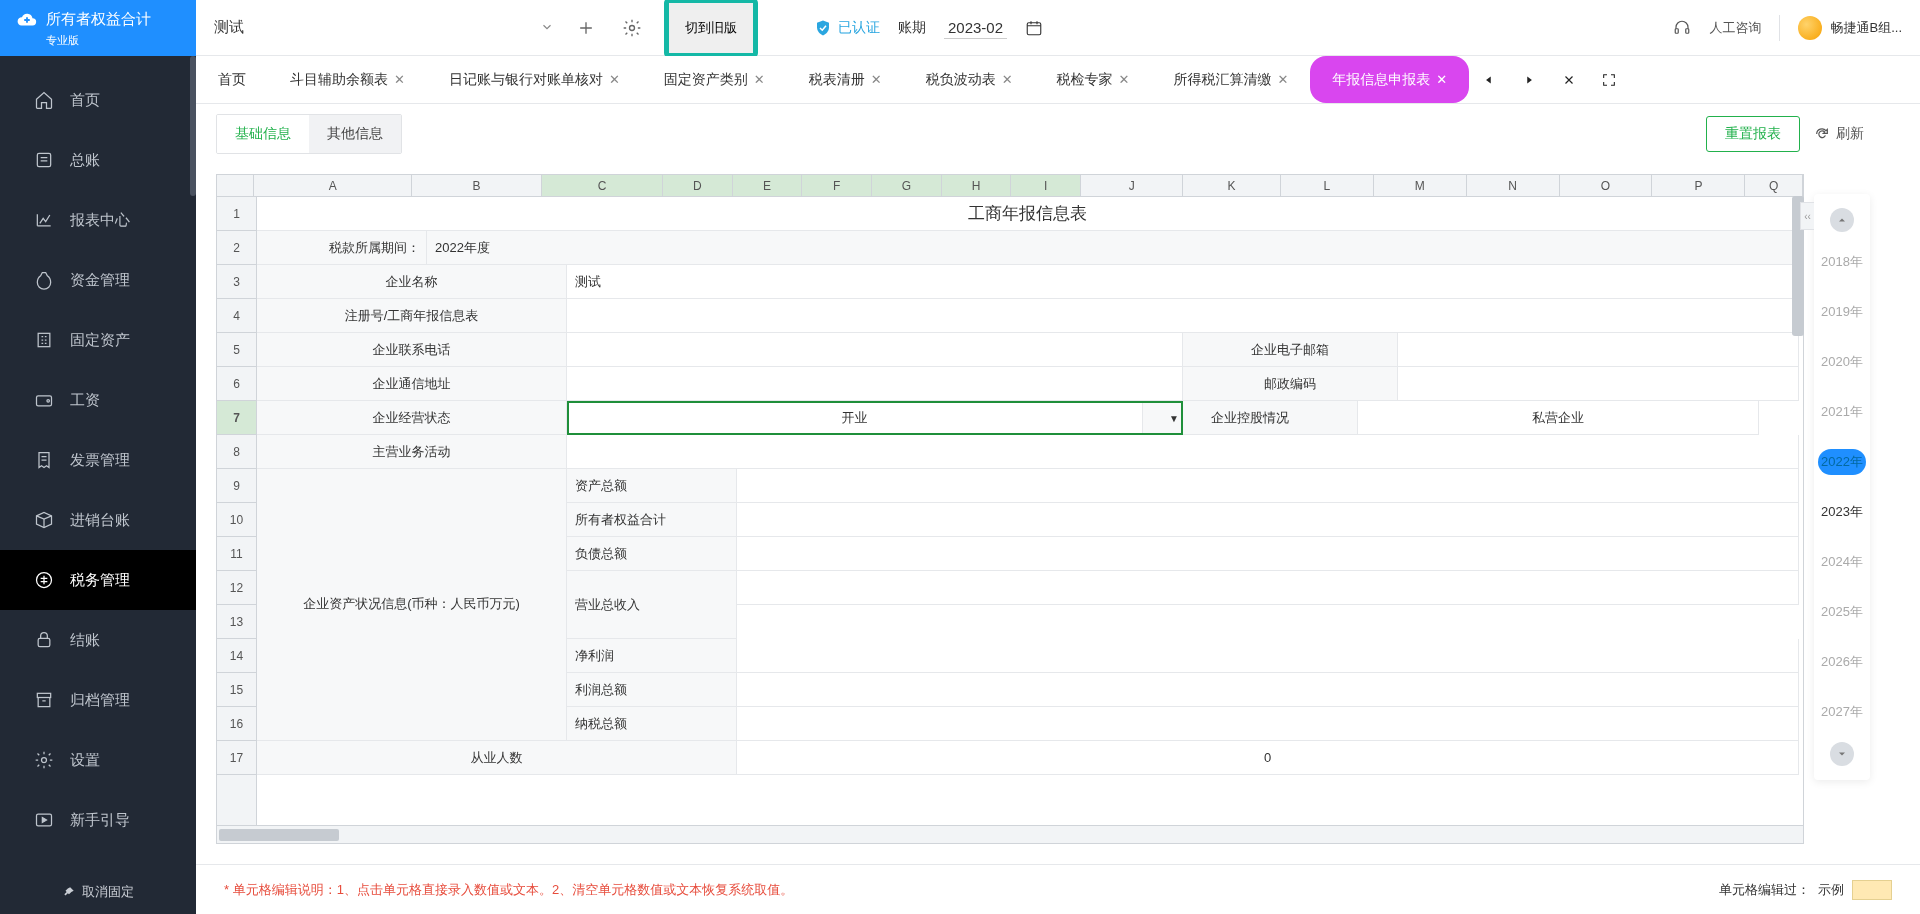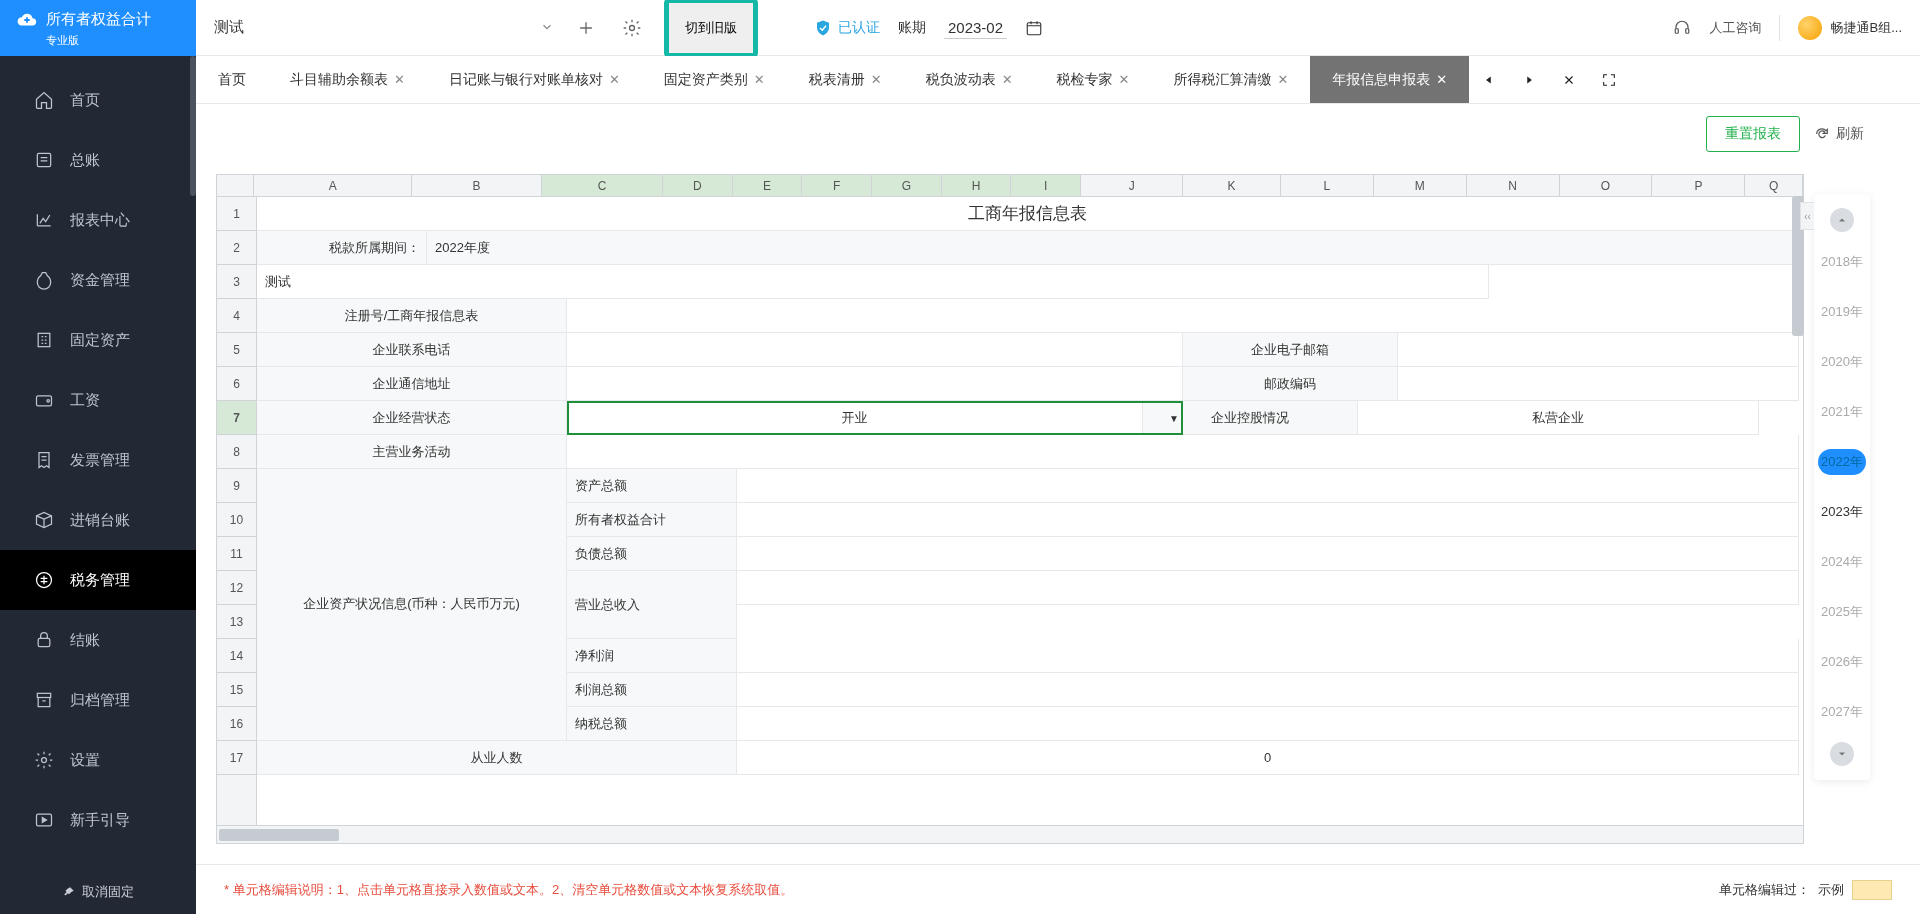--- a/index.html
+++ b/index.html
@@ -36,21 +36,21 @@
 .support { display: flex; align-items: flex-start; gap: 18px; cursor: pointer; color: #555; }
 .support svg { width: 18px; height: 18px; stroke: #555; fill: none; stroke-width: 1.6; }
 .vdiv { width: 1px; height: 26px; background: #e0e2e6; }
 .avatar-img { width: 24px; height: 24px; border-radius: 50%; background: radial-gradient(circle at 35% 35%, #ffd36b, #f7a000); display: inline-block; }
 .user { display: flex; align-items: center; gap: 8px; cursor: pointer; }
 
 
 .tabstrip { position: absolute; left: 196px; top: 56px; right: 0; height: 48px; display: flex; align-items: stretch; border-bottom: 1px solid #e6e8eb; background: #fff; }
 .tab { display: flex; align-items: center; padding: 0 22px; font-size: 14px; color: #333; cursor: pointer; gap: 6px; white-space: nowrap; }
 .tab .x { font-size: 13px; color: #888; }
-.tab.active { background: #737373; color: #fff; }
+.tab.active { background: #d946ef; color: #fff; border-radius: 16px; }
 .tab.active .x { color: #fff; }
 .tab-arrows { display: flex; align-items: center; }
 .tab-arrow { width: 40px; display: flex; align-items: center; justify-content: center; cursor: pointer; }
 .tab-arrow svg { width: 14px; height: 14px; fill: #222; }
 .tab-close-all svg { width: 14px; height: 14px; stroke: #222; stroke-width: 2; fill: none; }
 .tab-full svg { width: 16px; height: 16px; stroke: #222; stroke-width: 1.6; fill: none; }
 
 
 .content { position: absolute; left: 196px; top: 104px; width: 1688px; bottom: 0; background: #fff; }
 .toolbar { height: 60px; display: flex; align-items: center; padding: 0 20px; gap: 14px; }
@@ -324,20 +324,24 @@
     <div class="tab-arrow tab-full">
         <svg viewBox="0 0 24 24">
           <path d="M4 9V4h5M20 9V4h-5M4 15v5h5M20 15v5h-5"></path>
         </svg>
       </div>
   </div>
 </div>
 
 <main class="content">
   <div class="toolbar">
+    <div class="subtabs">
+      <div class="subtab active">基础信息</div>
+      <div class="subtab">其他信息</div>
+    </div>
     <div class="toolbar-spacer"></div>
     <button class="btn-reset">重置报表</button>
     <div class="btn-refresh">
       <svg viewBox="0 0 24 24">
           <path d="M4 12a8 8 0 0 1 14-5l2-2v6h-6l2-2a5 5 0 1 0 1 5"></path>
         </svg>
       <span>刷新</span>
     </div>
   </div>
 
@@ -387,20 +391,21 @@
         <div class="grow title-row">
             <div class="gcell" style="width:1542px;justify-content:center">工商年报信息表</div>
           </div>
 
         <div class="grow">
           <div class="gcell labelcell cA" style="justify-content:flex-end">税款所属期间：</div>
           <div class="gcell label-left" style="width:1372px">2022年度</div>
         </div>
 
         <div class="grow">
+          <div class="gcell labelcell" style="width:310px">企业名称</div>
           <div class="gcell" style="width:1232px;padding-left:8px">测试</div>
         </div>
 
         <div class="grow">
           <div class="gcell labelcell" style="width:310px">注册号/工商年报信息表</div>
           <div class="gcell" style="width:1232px"></div>
         </div>
 
         <div class="grow">
           <div class="gcell labelcell" style="width:310px">企业联系电话</div>

